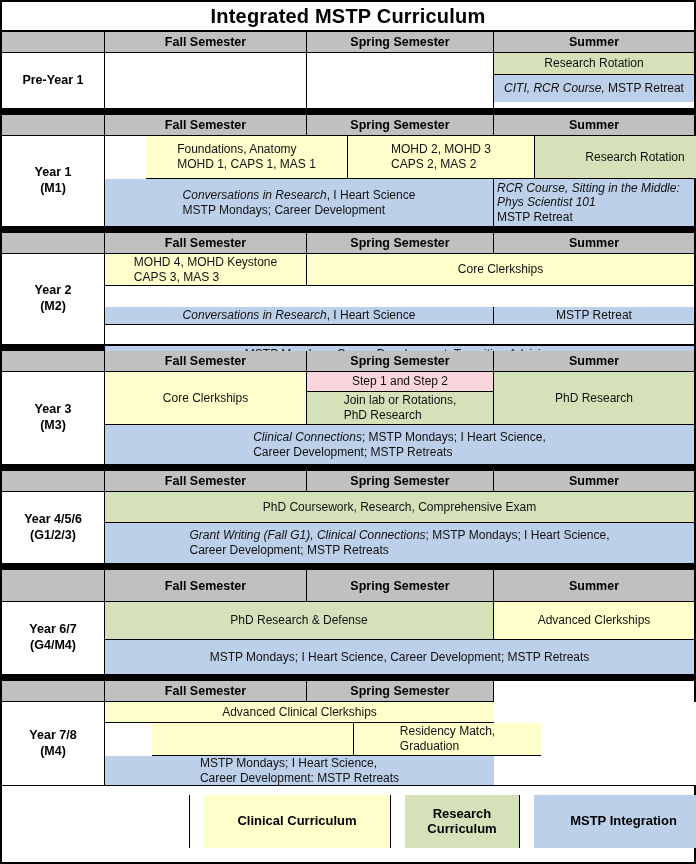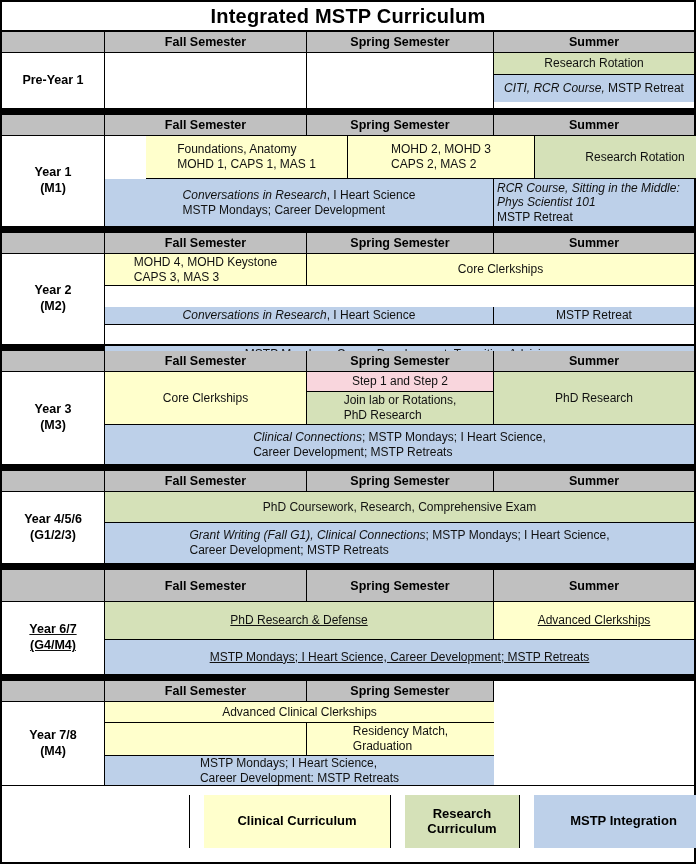--- a/index.html
+++ b/index.html
@@ -311,21 +311,21 @@
 
   <div class="sep"></div>
 
   <div class="row hdr-row" style="height:32px;">
     <div class="hdr-cell c-label blank"></div>
     <div class="hdr-cell c-fall">Fall Semester</div>
     <div class="hdr-cell c-spr">Spring Semester</div>
     <div class="hdr-cell c-sum last">Summer</div>
   </div>
 
-  <div class="block" style="height:72px;text-decoration:underline;">
+  <div class="block" style="height:72px;">
     <div class="ylabel c-label">
       <span>Year 6/7</span>
       <span>(G4/M4)</span>
     </div>
     <div class="stack" style="flex:0 0 589px;">
       <div class="row" style="height:38px;">
         <div class="cell bg-green c-fs">PhD Research &amp; Defense</div>
         <div class="cell bg-yellow c-sum nr">Advanced Clerkships</div>
       </div>
       <div class="row" style="height:34px;">
@@ -345,21 +345,21 @@
 
   <div class="block" style="height:83px;">
     <div class="ylabel c-label">
       <span>Year 7/8</span>
       <span>(M4)</span>
     </div>
     <div class="stack" style="flex:0 0 389px;">
       <div class="row" style="height:21px;">
         <div class="cell bg-yellow c-fs nr">Advanced Clinical Clerkships</div>
       </div>
-      <div class="row" style="height:33px;">
+      <div class="row" style="height:33px;margin-left:47px;">
         <div class="cell bg-yellow c-fall"></div>
         <div class="cell bg-yellow c-spr nr">Residency Match,
 Graduation</div>
       </div>
       <div class="row" style="height:29px;">
         <div class="cell bg-blue c-fs nr nb">MSTP Mondays; I Heart Science,
 Career Development: MSTP Retreats</div>
       </div>
     </div>
     <div class="cell bg-white c-sum nr nb"></div>

